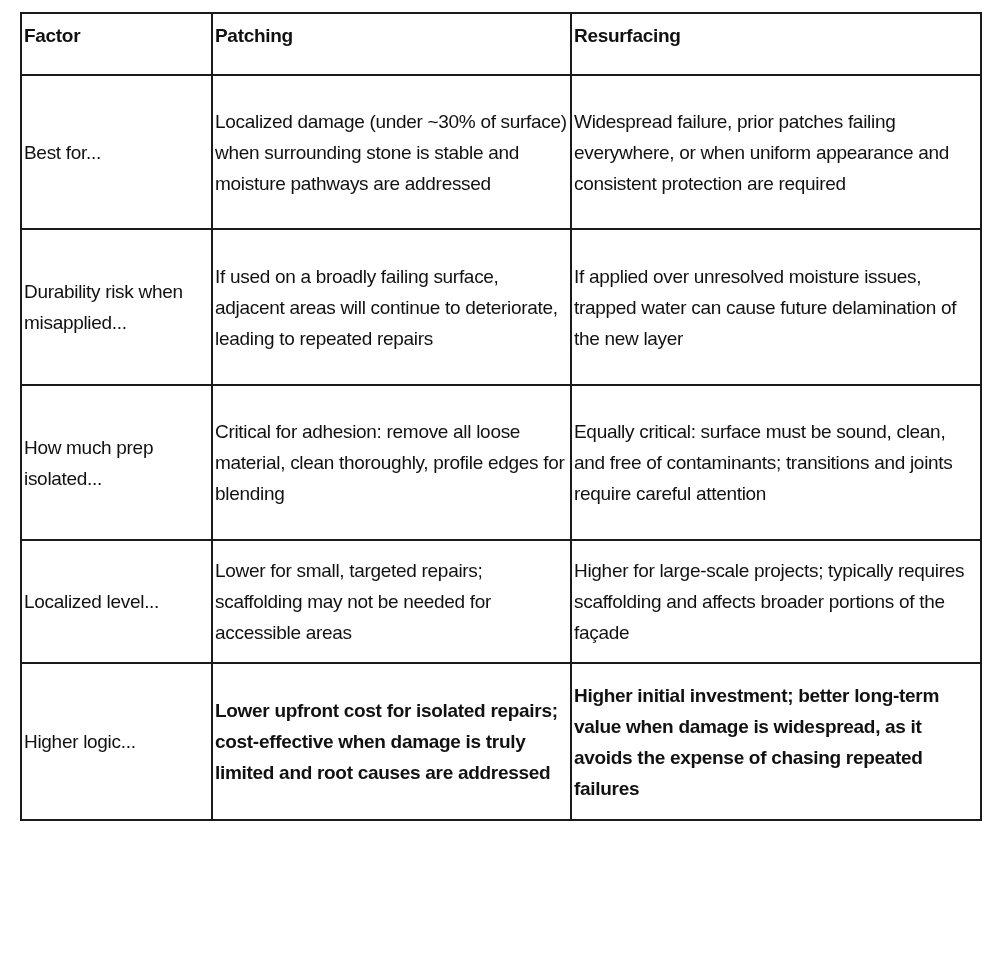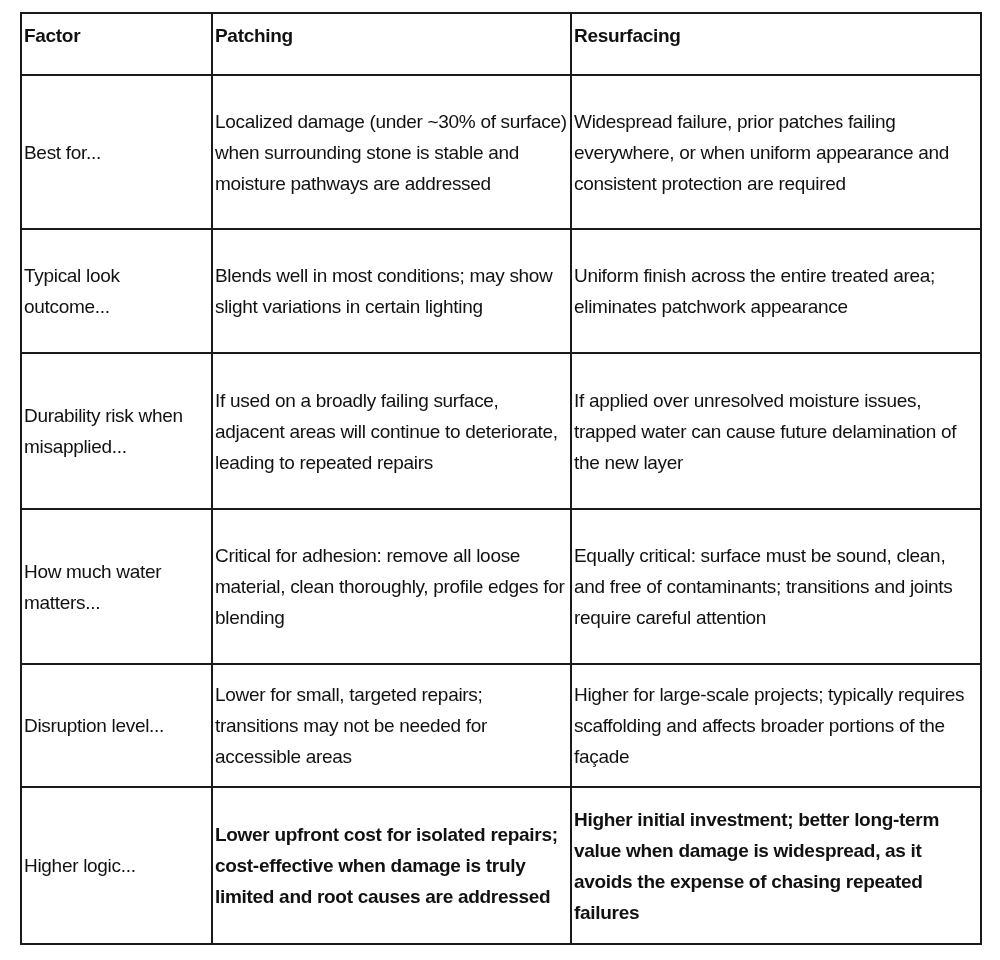--- a/index.html
+++ b/index.html
@@ -43,38 +43,33 @@
       <th>Patching</th>
       <th>Resurfacing</th>
     </tr>
   </thead>
   <tbody>
     <tr class="r1">
       <td class="factor">Best for...</td>
       <td>Localized damage (under ~30% of surface) when surrounding stone is stable and moisture pathways are addressed</td>
       <td>Widespread failure, prior patches failing everywhere, or when uniform appearance and consistent protection are required</td>
     </tr>
-    <tr class="r2">
-      <td class="factor">Typical look outcome...</td>
-      <td>Blends well in most conditions; may show slight variations in certain lighting</td>
-      <td>Uniform finish across the entire treated area; eliminates patchwork appearance</td>
-    </tr>
     <tr class="r3">
       <td class="factor">Durability risk when misapplied...</td>
       <td>If used on a broadly failing surface, adjacent areas will continue to deteriorate, leading to repeated repairs</td>
       <td>If applied over unresolved moisture issues, trapped water can cause future delamination of the new layer</td>
     </tr>
     <tr class="r4">
-      <td class="factor">How much water matters...</td>
+      <td class="factor">How much prep isolated...</td>
       <td>Critical for adhesion: remove all loose material, clean thoroughly, profile edges for blending</td>
       <td>Equally critical: surface must be sound, clean, and free of contaminants; transitions and joints require careful attention</td>
     </tr>
     <tr class="r5">
-      <td class="factor">Disruption level...</td>
-      <td>Lower for small, targeted repairs; transitions may not be needed for accessible areas</td>
+      <td class="factor">Localized level...</td>
+      <td>Lower for small, targeted repairs; scaffolding may not be needed for accessible areas</td>
       <td>Higher for large-scale projects; typically requires scaffolding and affects broader portions of the façade</td>
     </tr>
     <tr class="r6">
       <td class="factor">Higher logic...</td>
       <td>Lower upfront cost for isolated repairs; cost-effective when damage is truly limited and root causes are addressed</td>
       <td>Higher initial investment; better long-term value when damage is widespread, as it avoids the expense of chasing repeated failures</td>
     </tr>
   </tbody>
 </table>
 

